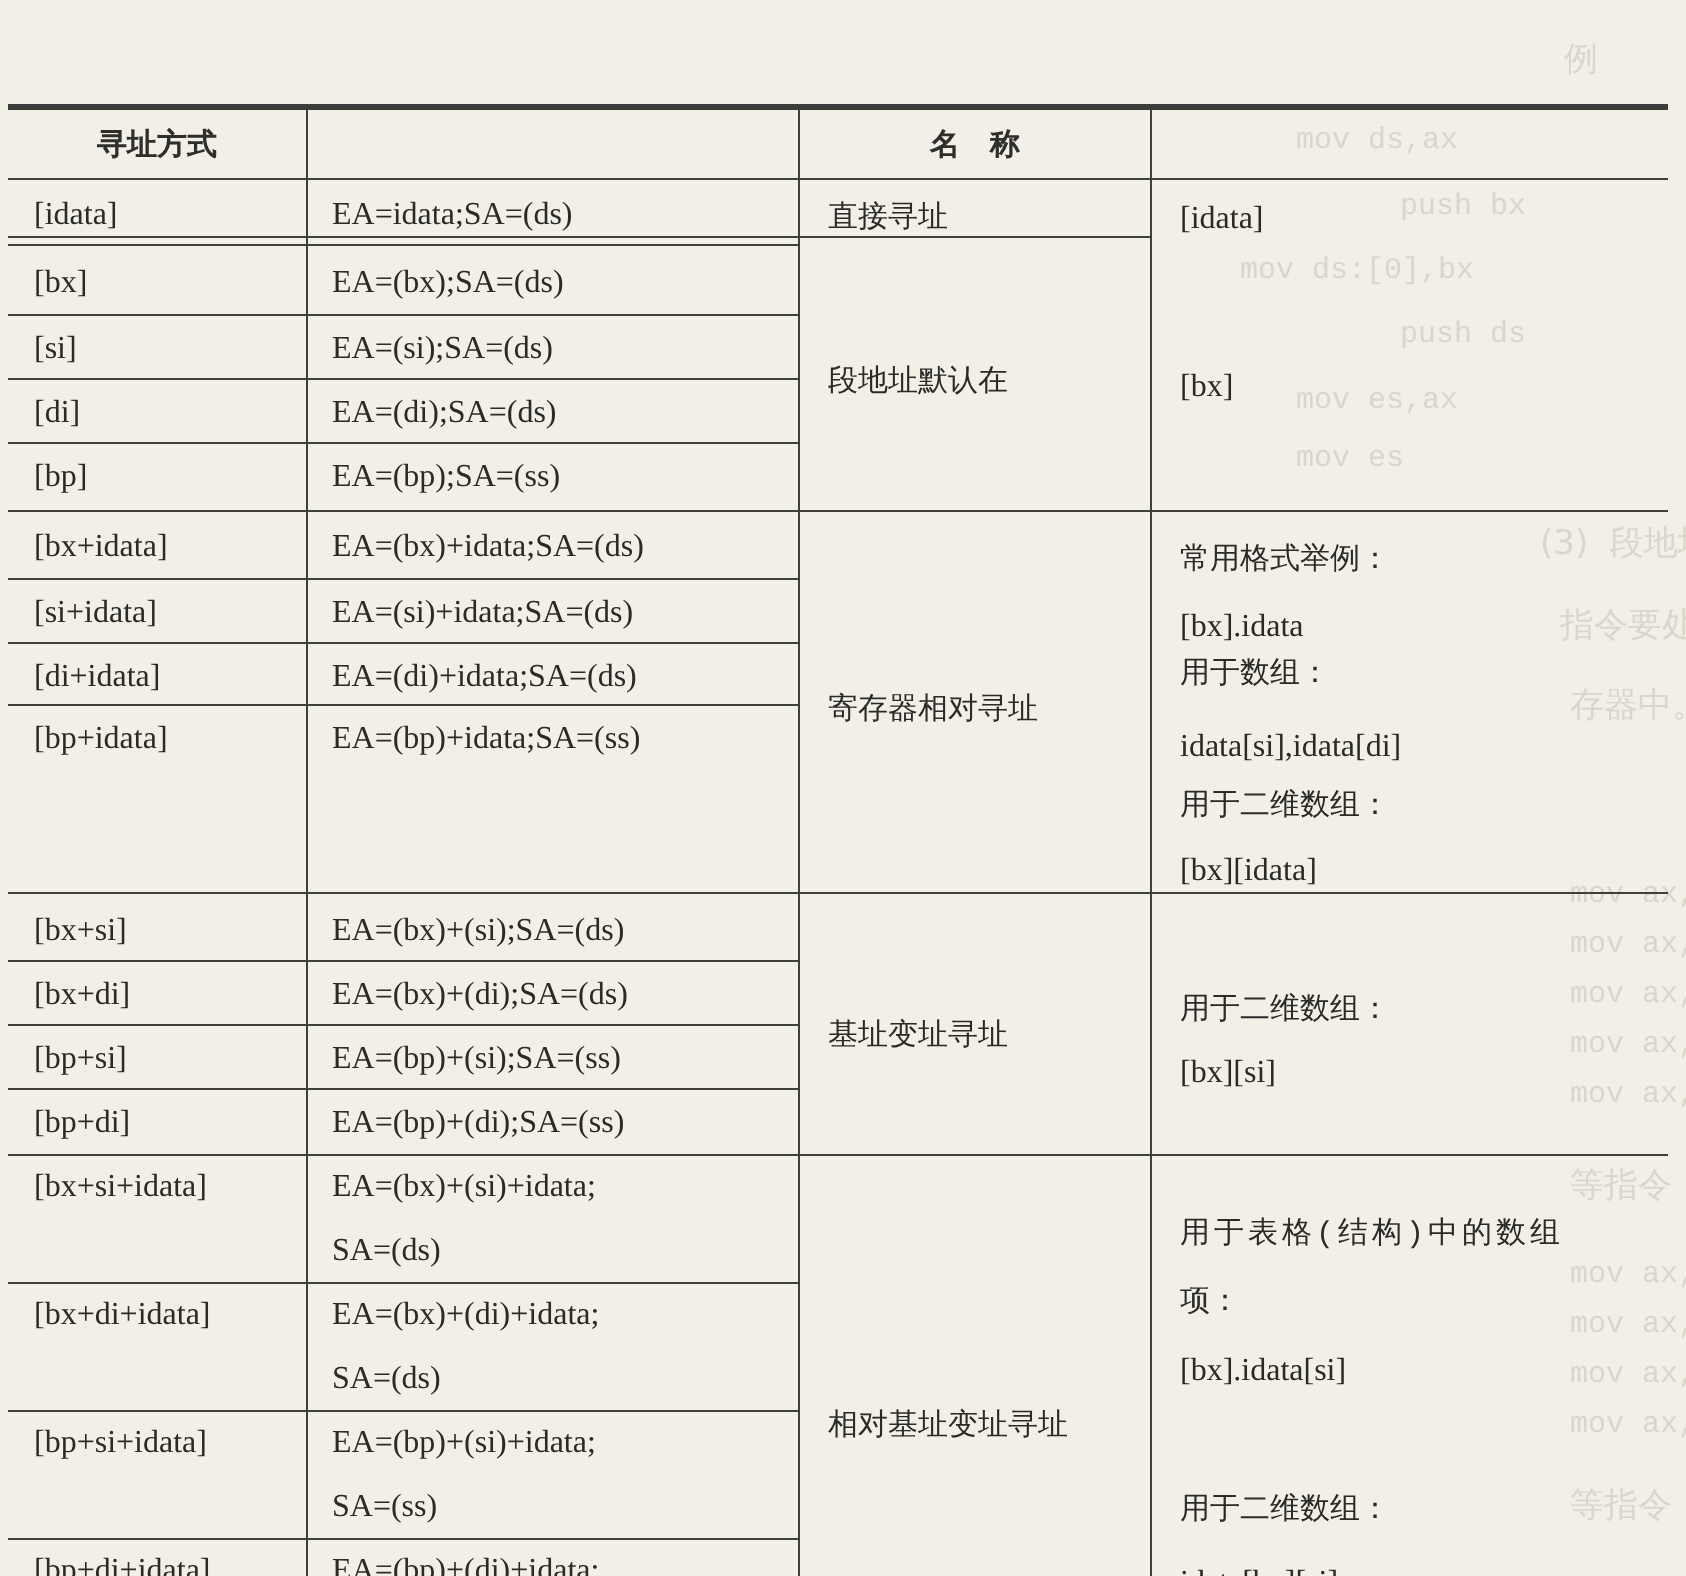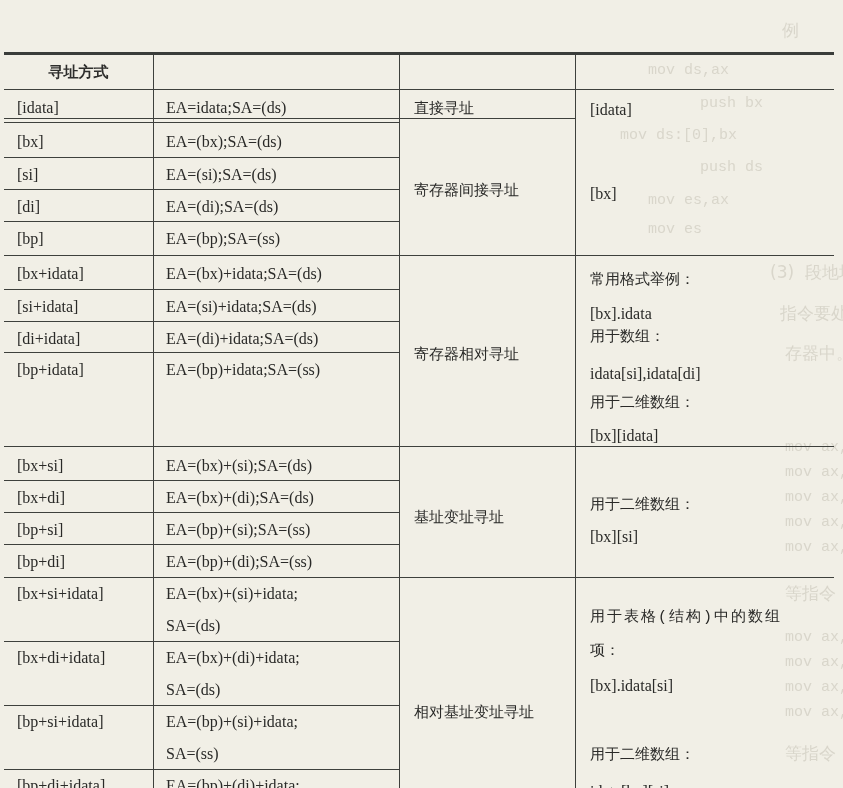--- a/index.html
+++ b/index.html
@@ -58,20 +58,21 @@
   <div class="ghost cjk" style="left:785px;top:745px">等指令，段地址默认在 ss 中。</div>
 </div>
 
 <div id="tbl" style="height:778px;margin-top:48px;">
 
   <div class="vline" style="left:149px;top:0;height:778px"></div>
   <div class="vline" style="left:395px;top:0;height:778px"></div>
   <div class="vline" style="left:571px;top:0;height:778px"></div>
 
   <div class="hdr" style="left:0;width:149px">寻址方式</div>
+  <div class="hdr" style="left:396px;width:175px">名　称</div>
   <div class="hline" style="left:0;width:830px;top:34px"></div>
 
   <div class="hline" style="left:0;width:396px;top:67px"></div>
   <div class="hline" style="left:0;width:396px;top:102px"></div>
   <div class="hline" style="left:0;width:396px;top:134px"></div>
   <div class="hline" style="left:0;width:396px;top:166px"></div>
   <div class="hline" style="left:0;width:830px;top:200px"></div>
   <div class="hline" style="left:0;width:396px;top:234px"></div>
   <div class="hline" style="left:0;width:396px;top:266px"></div>
   <div class="hline" style="left:0;width:396px;top:297px"></div>
@@ -156,21 +157,21 @@
     <div class="line" style="left:13px;top:722px">[bp+di+idata]</div>
     <div class="line" style="left:162px;top:722px">EA=(bp)+(di)+idata;</div>
     <div class="line" style="left:162px;top:754px">SA=(ss)</div>
   </div>
 
   <div>
     <div class="line cjk" style="left:410px;top:44px">直接寻址</div>
     <div class="line" style="left:586px;top:46px">[idata]</div>
   </div>
   <div>
-    <div class="line cjk" style="left:410px;top:126px">寄存器间接寻址</div>
+    <div class="line cjk" style="left:410px;top:126px">段地址默认在</div>
     <div class="line" style="left:586px;top:130px">[bx]</div>
   </div>
   <div>
     <div class="line cjk" style="left:410px;top:290px">寄存器相对寻址</div>
     <div class="line cjk" style="left:586px;top:215px">常用格式举例：</div>
     <div class="line" style="left:586px;top:250px">[bx].idata</div>
     <div class="line cjk" style="left:586px;top:272px">用于数组：</div>
     <div class="line" style="left:586px;top:310px">idata[si],idata[di]</div>
     <div class="line cjk" style="left:586px;top:338px">用于二维数组：</div>
     <div class="line" style="left:586px;top:372px">[bx][idata]</div>

